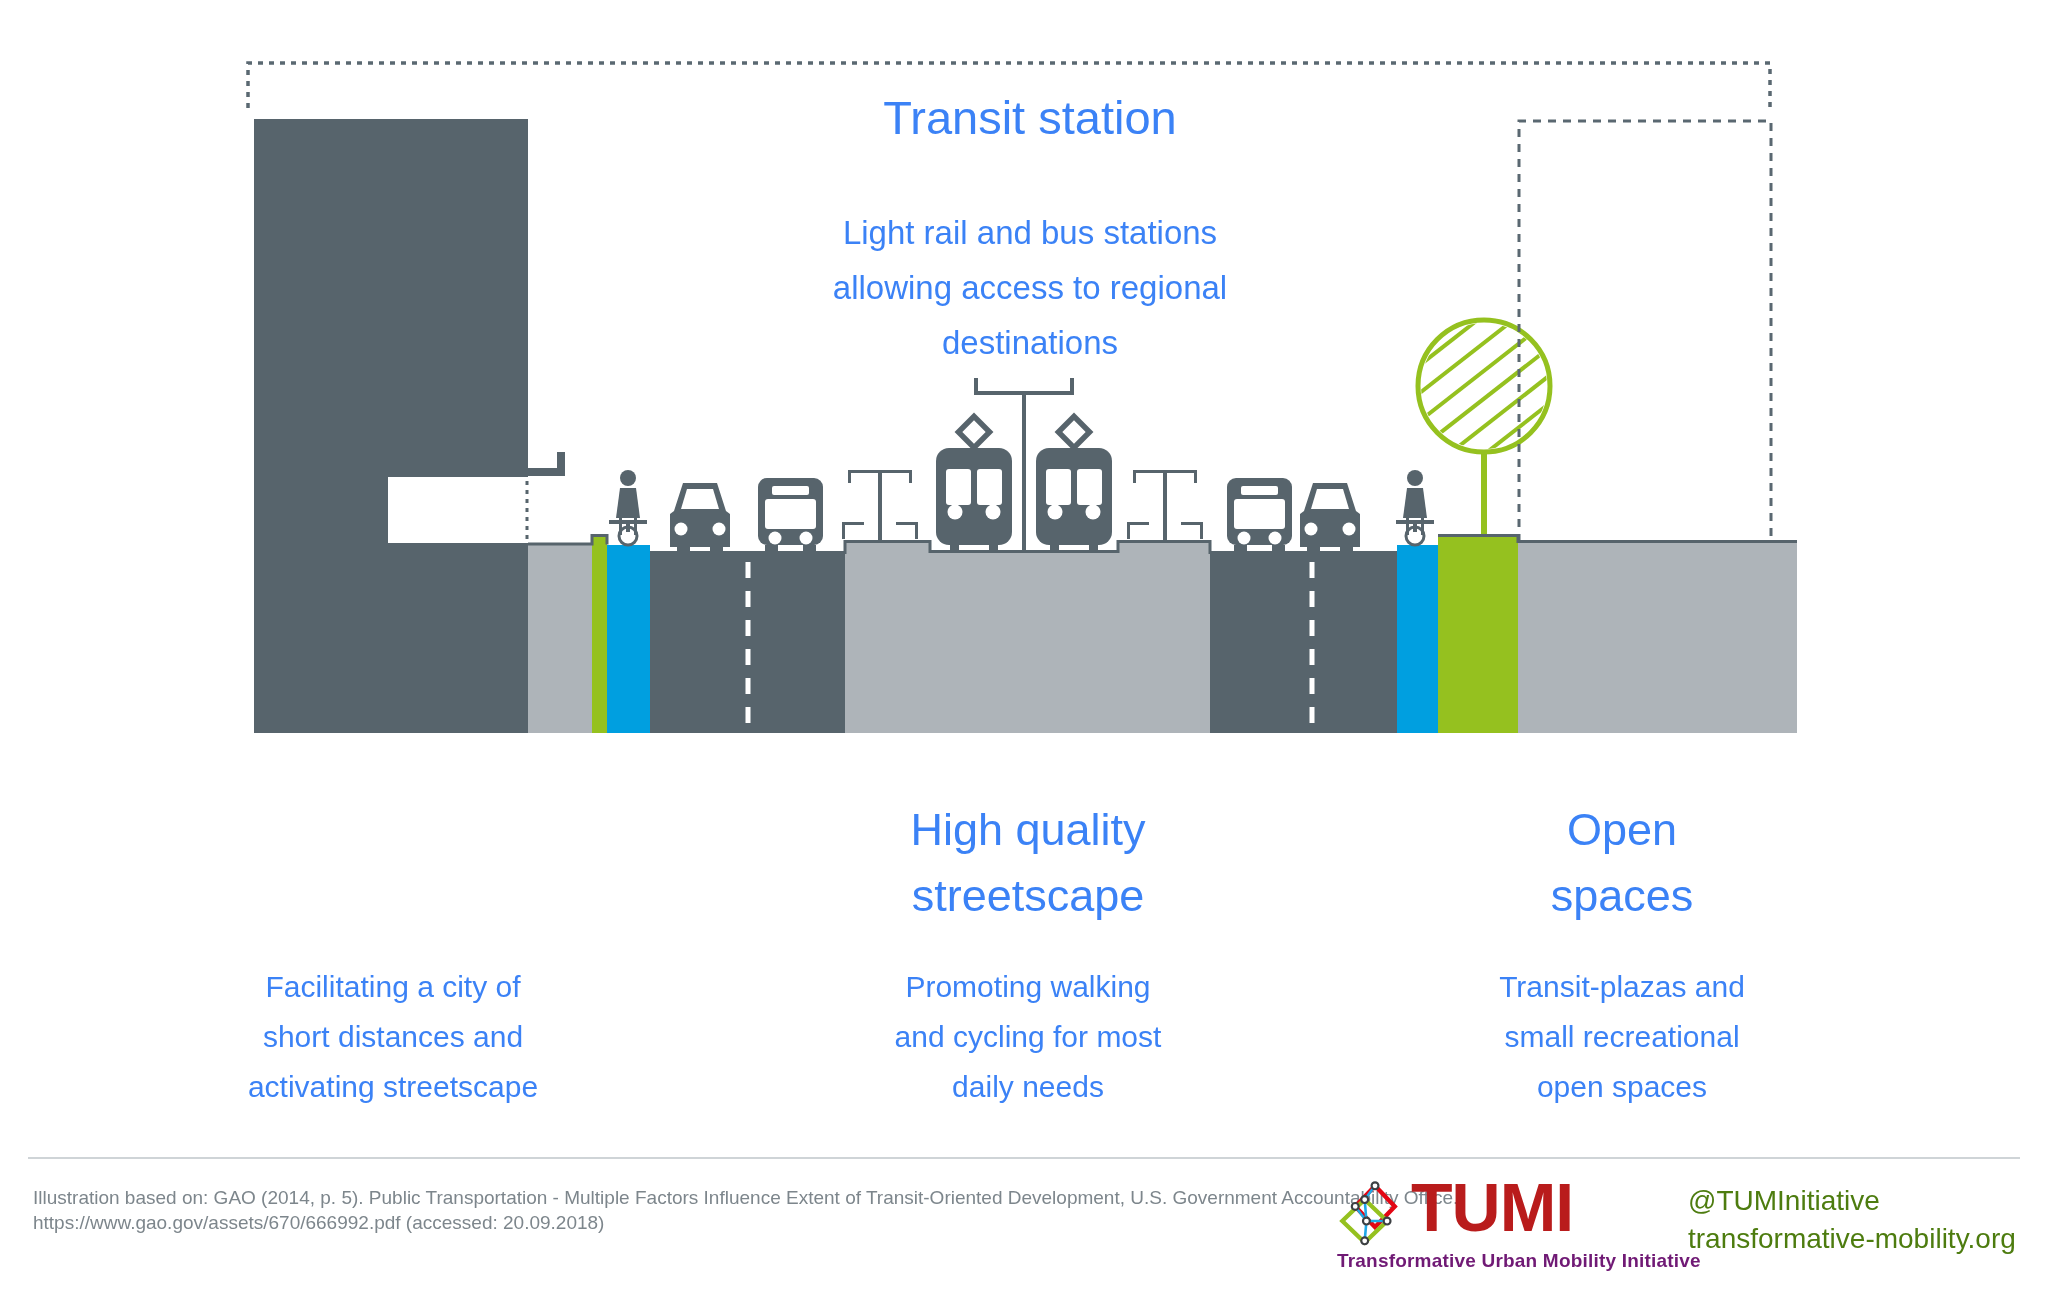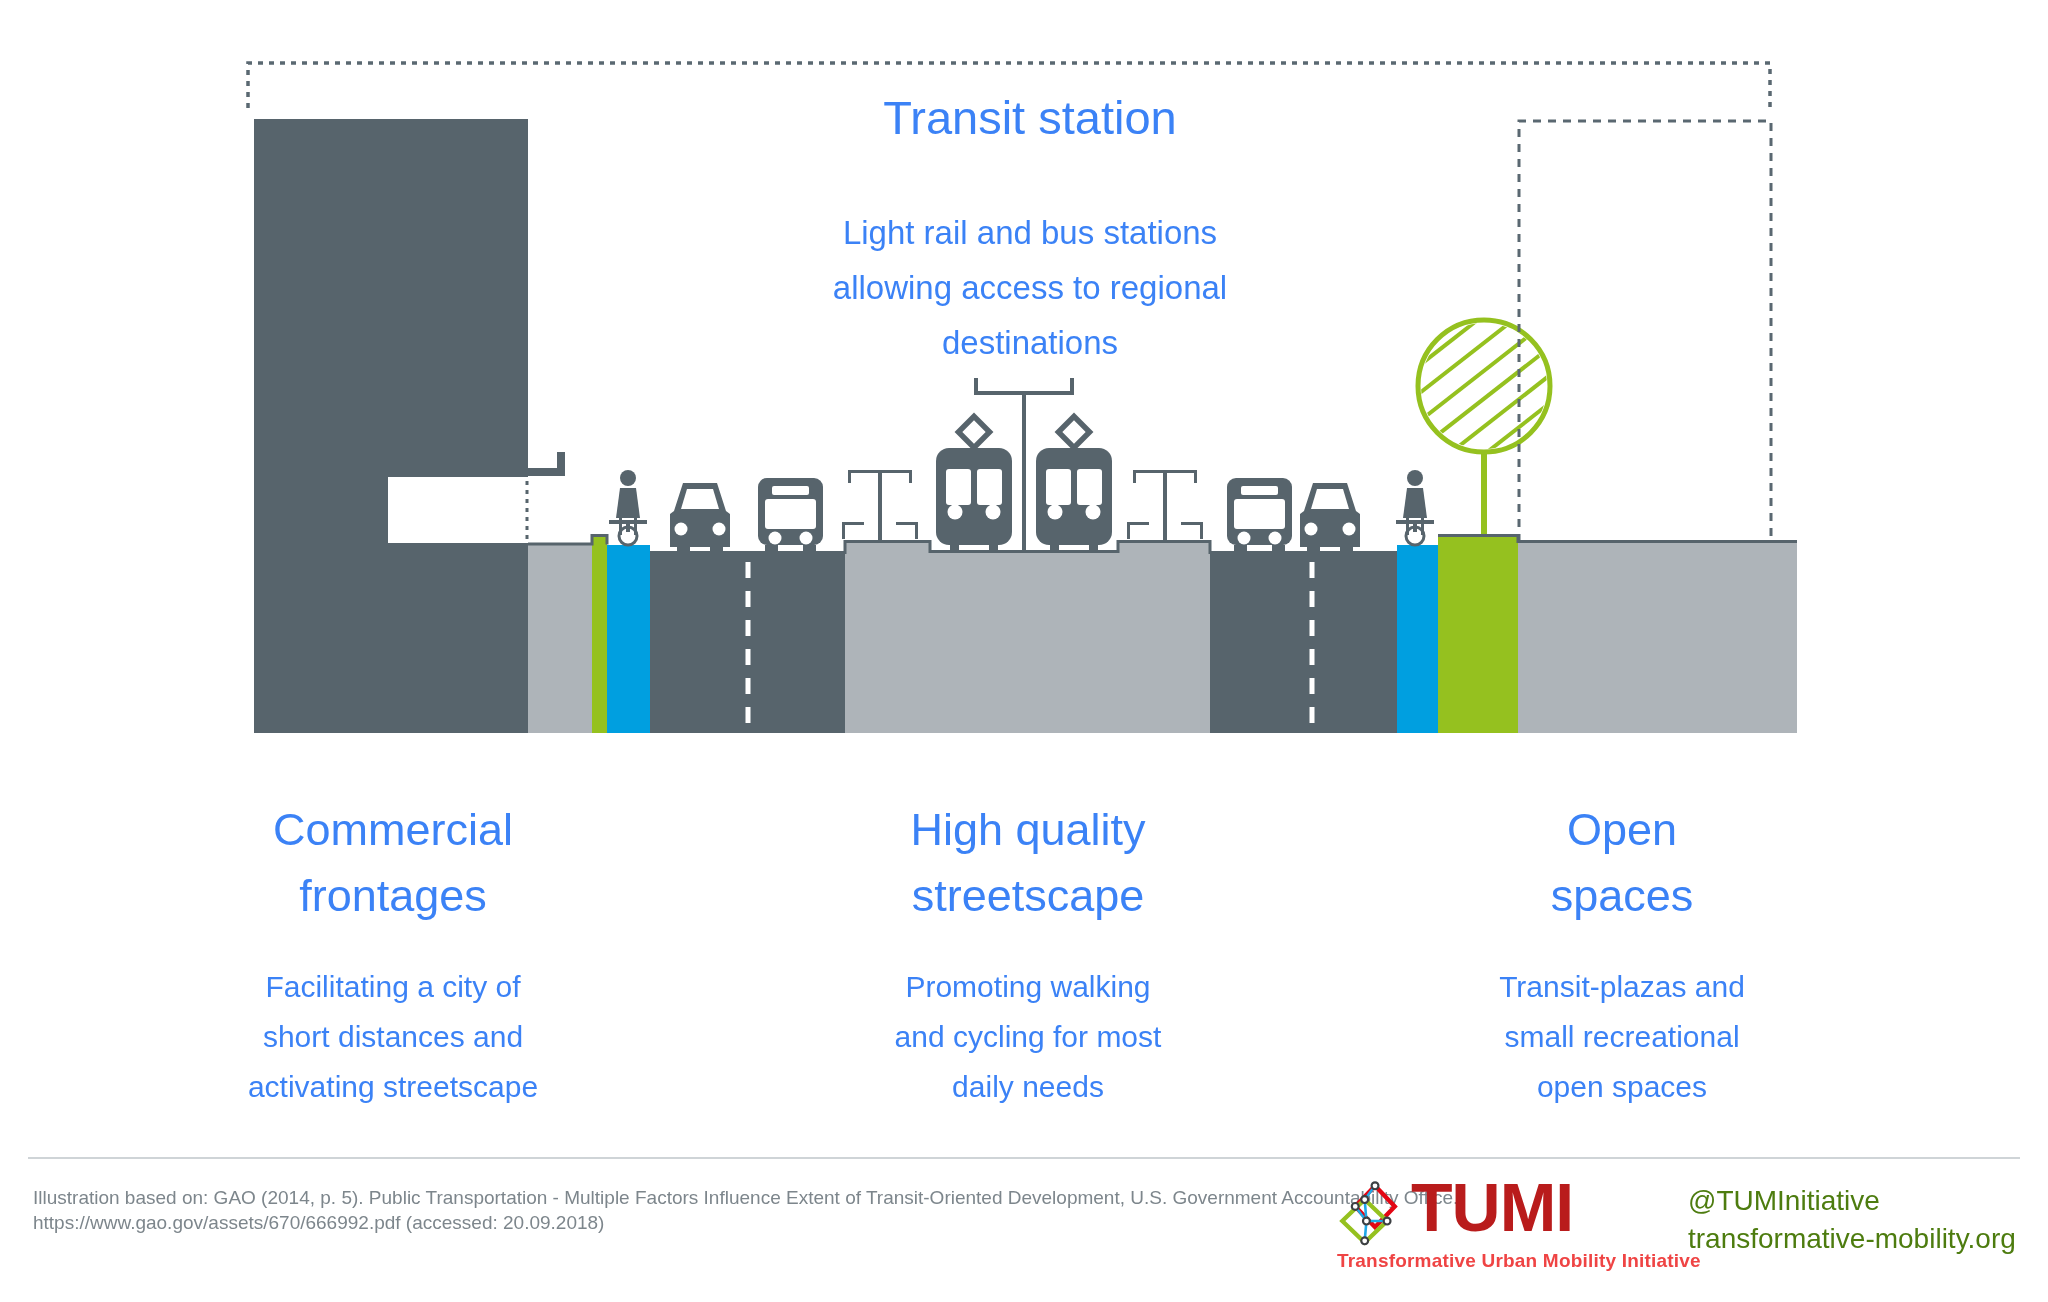--- a/index.html
+++ b/index.html
@@ -19,21 +19,21 @@
   .zone-desc{font-size:30px;line-height:50px;top:962px;width:520px;}
   .zone-left{left:133px;}
   .zone-mid{left:768px;}
   .zone-right{left:1362px;}
   .footer-sep{position:absolute;left:28px;top:1157px;width:1992px;height:2px;background:#cfd4d7;}
   .citation{position:absolute;left:33px;top:1185px;font-size:19px;line-height:25px;color:#7d868c;text-align:left;}
   .logo{position:absolute;left:1337px;top:1172px;width:330px;}
   .logo-row{display:flex;align-items:flex-start;}
   .logo-mark{width:64px;height:74px;margin-right:10px;}
   .logo-word{font-size:68px;line-height:70px;font-weight:bold;color:#b91c1c;letter-spacing:-1px;}
-  .logo-tagline{margin-top:4px;font-size:19px;font-weight:bold;color:#ef4444;letter-spacing:0.2px;white-space:nowrap;}
+  .logo-tagline{margin-top:4px;font-size:19px;font-weight:bold;color:#701a75;letter-spacing:0.2px;white-space:nowrap;}
   .social{position:absolute;left:1688px;top:1182px;font-size:28px;line-height:38px;color:#4d7c0f;text-align:left;}
 </style>
 </head>
 <body>
 
 <div class="page">
 
   <svg class="illustration" width="2048" height="760" viewBox="0 0 2048 760">
     <defs>
 
@@ -157,24 +157,20 @@
     <use href="#cyclist-shape" x="1396" y="470"></use>
   </svg>
 
   <div class="txt station-title">Transit station</div>
   <div class="txt station-subtitle">
     <div>Light rail and bus stations</div>
     <div>allowing access to regional</div>
     <div>destinations</div>
   </div>
 
-  <div class="txt zone-heading zone-left">
-    <div>Commercial</div>
-    <div>frontages</div>
-  </div>
   <div class="txt zone-heading zone-mid">
     <div>High quality</div>
     <div>streetscape</div>
   </div>
   <div class="txt zone-heading zone-right">
     <div>Open</div>
     <div>spaces</div>
   </div>
 
   <div class="txt zone-desc zone-left">

